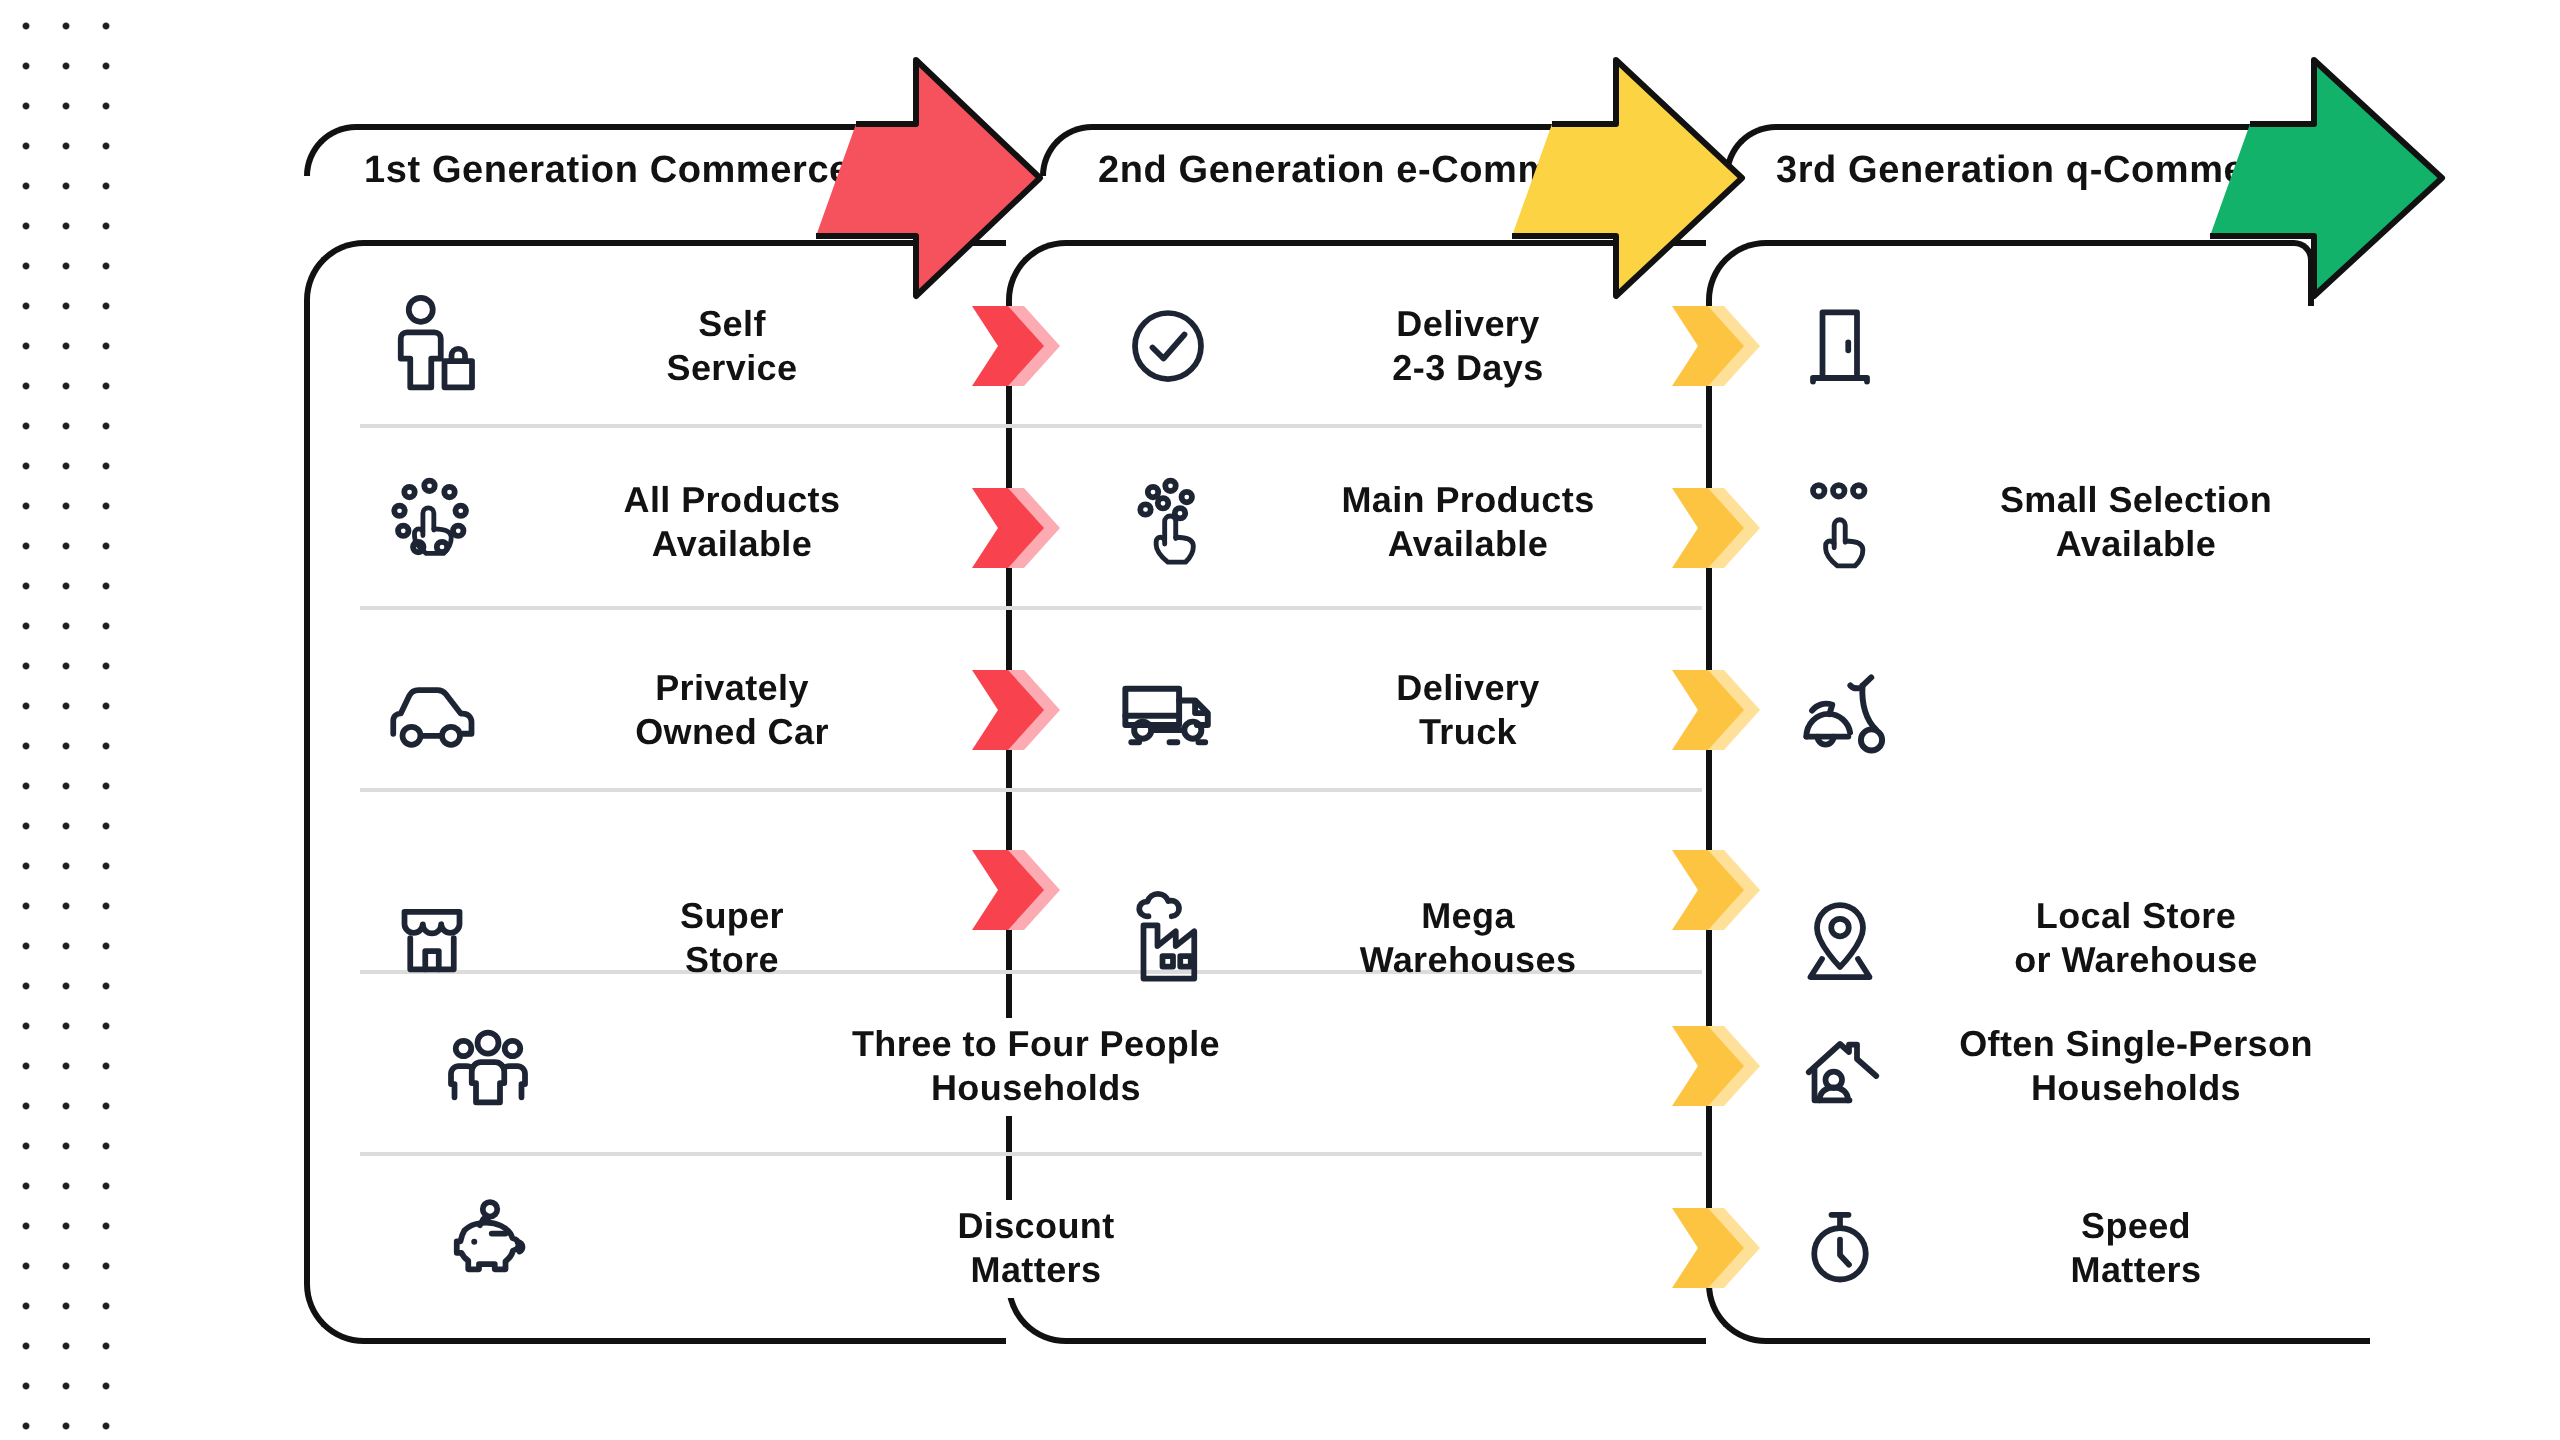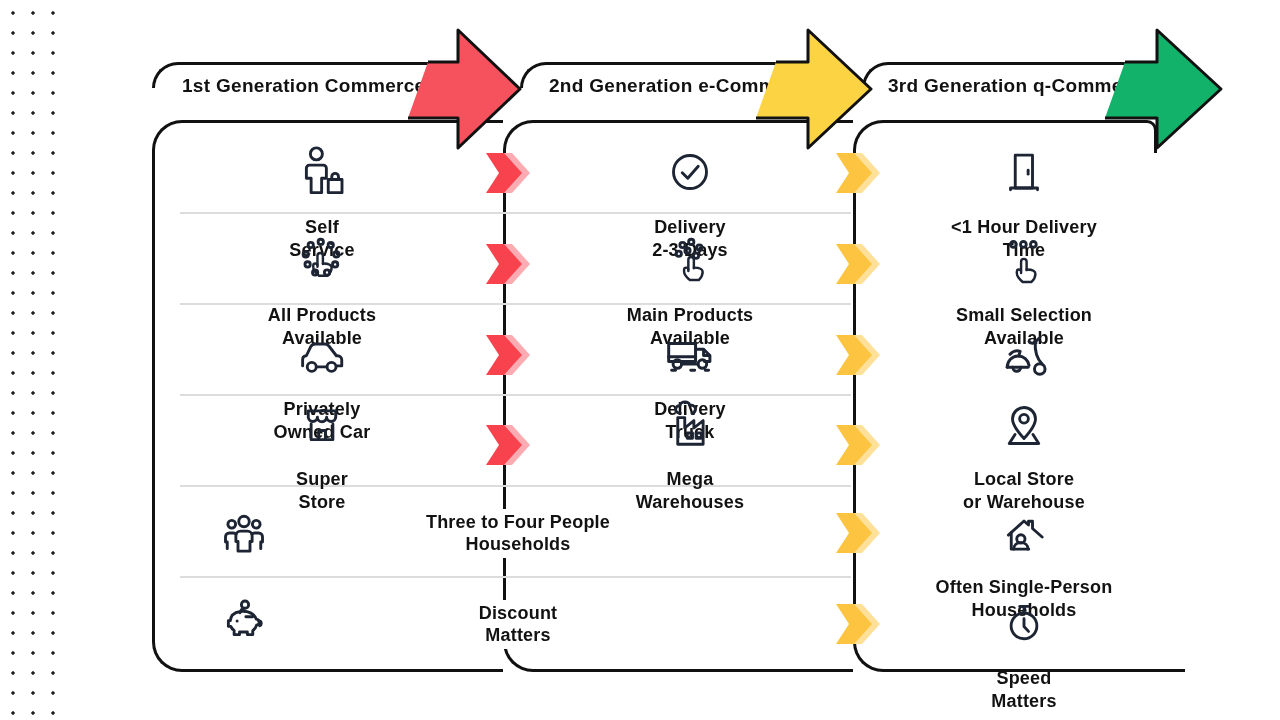--- a/index.html
+++ b/index.html
@@ -27,23 +27,23 @@
   .h1{left:152px;width:306px}.h2{left:520px;width:288px}.h3{left:862px;width:295px}
   .htitle{position:absolute;top:75px;font-weight:700;font-size:19px;letter-spacing:.3px;
           white-space:nowrap;color:#121212;}
   .t1{left:182px}.t2{left:549px}.t3{left:888px}
   
   .arrows{position:absolute;left:0;top:0;pointer-events:none;}
   .astroke{fill:none;stroke:#111;stroke-width:3;stroke-linejoin:round;}
   
   .chev{position:absolute;}
   
-  .cell{position:absolute;height:90px;display:flex;align-items:center;flex-direction:column;}
+  .cell{position:absolute;height:90px;display:flex;align-items:center;}
   .c1{left:172px;width:300px}.c2{left:540px;width:300px}.c3{left:876px;width:296px}
-  .r1{top:128px}.r2{top:216px}.r3{top:310px}.r4{top:380px}.r5{top:488px}.r6{top:579px}
+  .r1{top:128px}.r2{top:216px}.r3{top:310px}.r4{top:424px}.r5{top:488px}.r6{top:579px}
   .cspan{left:188px;width:660px;justify-content:center;position:absolute;}
   .ic{flex:0 0 88px;width:88px;display:flex;justify-content:center;align-items:center;}
   .cspan .ic{position:absolute;left:12px;top:50%;transform:translateY(-50%);flex:none;}
   .lbl{flex:1;text-align:center;font-weight:700;font-size:18px;line-height:1.25;
        letter-spacing:.2px;white-space:pre;color:#121212;}
   .cspan .lbl{flex:none;background:#ffffff;padding:2px 14px;}
   .ic svg{fill:none;stroke:#1d2433;stroke-width:2.3;stroke-linecap:round;stroke-linejoin:round;}
   .fdot{fill:#1d2433;stroke:none;}
 </style>
 </head>
@@ -222,22 +222,20 @@
   </div>
 
   <div class="cell c3 r1">
     <div class="ic">
       <svg width="60" height="60" viewBox="0 0 48 48">
         <path d="M17 10.5h13.8v26.3H17z"></path>
         <path d="M27.3 22.5v3.2"></path>
         <path d="M13.2 38.2v-1.4h21.6v1.4"></path>
       </svg>
     </div>
-    <div class="lbl">&lt;1 Hour Delivery
-Time</div>
   </div>
 
   <div class="cell c3 r2">
     <div class="ic">
       <svg width="60" height="60" viewBox="0 0 48 48">
         <circle cx="15.5" cy="11.5" r="2.3"></circle>
           <circle cx="23.5" cy="11.5" r="2.3"></circle>
           <circle cx="31.5" cy="11.5" r="2.3"></circle>
         <g transform="translate(4.5,9) scale(0.85)">
           <path d="M20.2 28v-8.8a2.6 2.6 0 0 1 5.2 0v8"></path>

